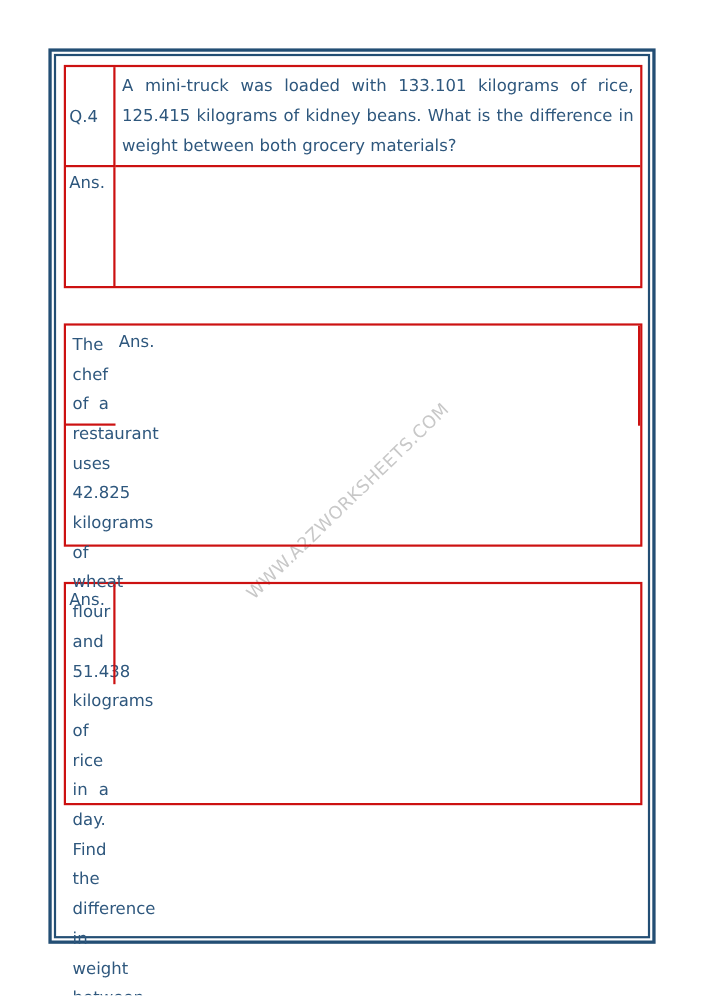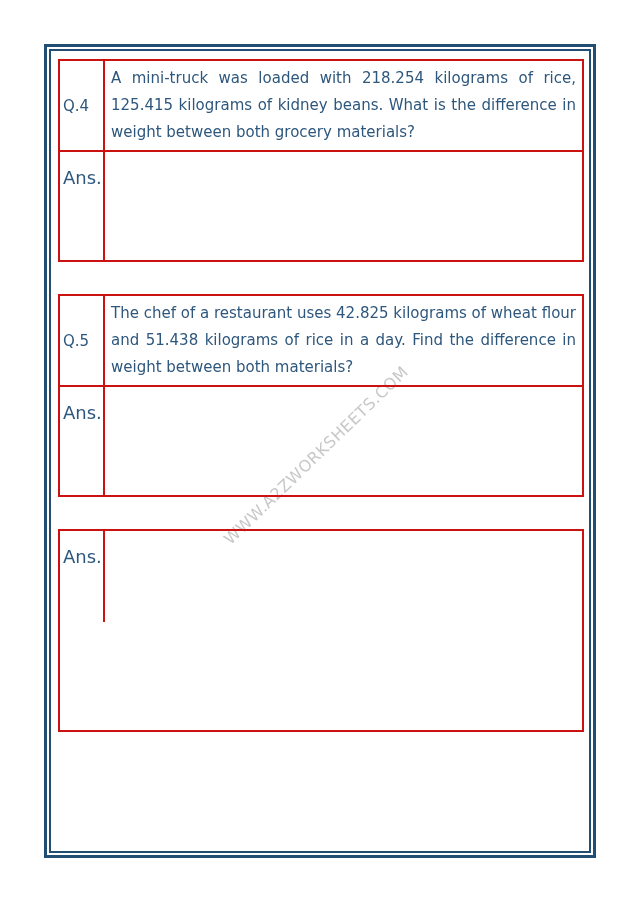--- a/index.html
+++ b/index.html
@@ -75,22 +75,22 @@
   .q-text {
     border-bottom: 2px solid var(--table-red);
     padding: 4px 6px 0 6px;
     font-size: 15px;
     line-height: 27px;
     text-align: justify;
     color: var(--text-blue);
   }
   .ans-label {
     border-right: 2px solid var(--table-red);
-    padding: 15px 0 0 3px;
-    font-size: 18px;
+    padding: 5px 0 0 3px;
+    font-size: 15px;
     color: var(--text-blue);
   }
   .ans-space {
     min-height: 10px;
     color: var(--text-blue);
     font-size: 15px;
   }
 </style>
 </head>
 <body>
@@ -98,27 +98,26 @@
 <div class="page">
 
   <div class="watermark">WWW.A2ZWORKSHEETS.COM</div>
 
   <div class="frame-outer">
     <div class="frame-inner">
       <div class="content">
 
         <div class="qa-block">
           <div class="q-num">Q.4</div>
-          <div class="q-text">A mini-truck was loaded with 218.254 kilograms of rice, 125.415 kilograms of kidney beans. What is the difference in weight between both grocery materials?</div>
+          <div class="q-text">A mini-truck was loaded with 133.101 kilograms of rice, 125.415 kilograms of kidney beans. What is the difference in weight between both grocery materials?</div>
           <div class="ans-label">Ans.</div>
           <div class="ans-space"></div>
         </div>
 
         <div class="qa-block">
-          <div class="q-num">Q.5</div>
           <div class="q-text">The chef of a restaurant uses 42.825 kilograms of wheat flour and 51.438 kilograms of rice in a day. Find the difference in weight between both materials?</div>
           <div class="ans-label">Ans.</div>
           <div class="ans-space"></div>
         </div>
 
         <div class="qa-block">
           <div class="ans-label">Ans.</div>
           <div class="ans-space"></div>
         </div>
 

